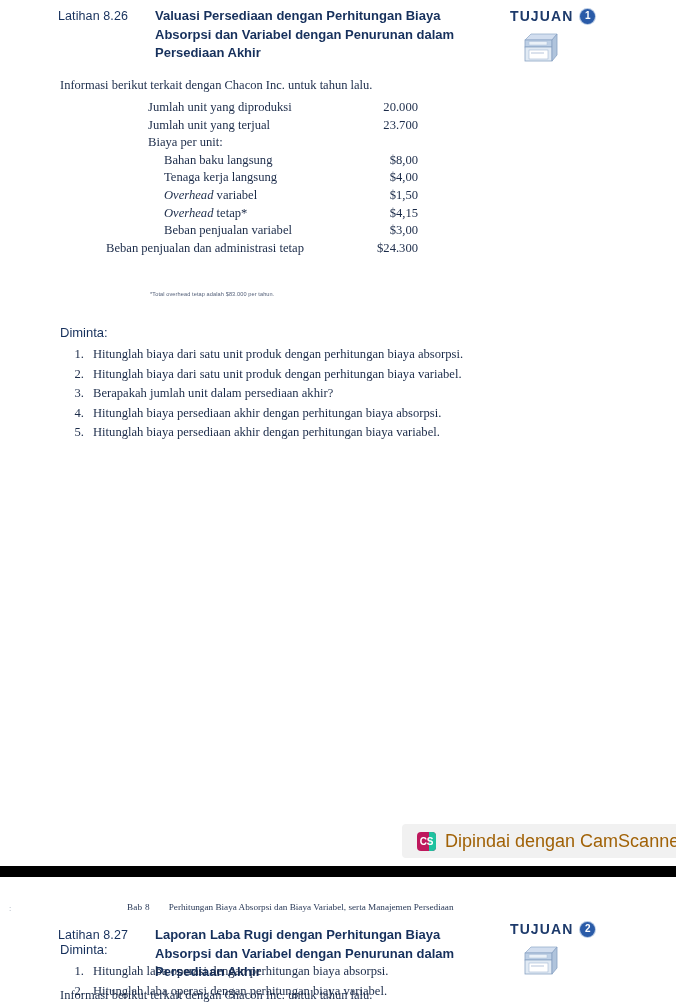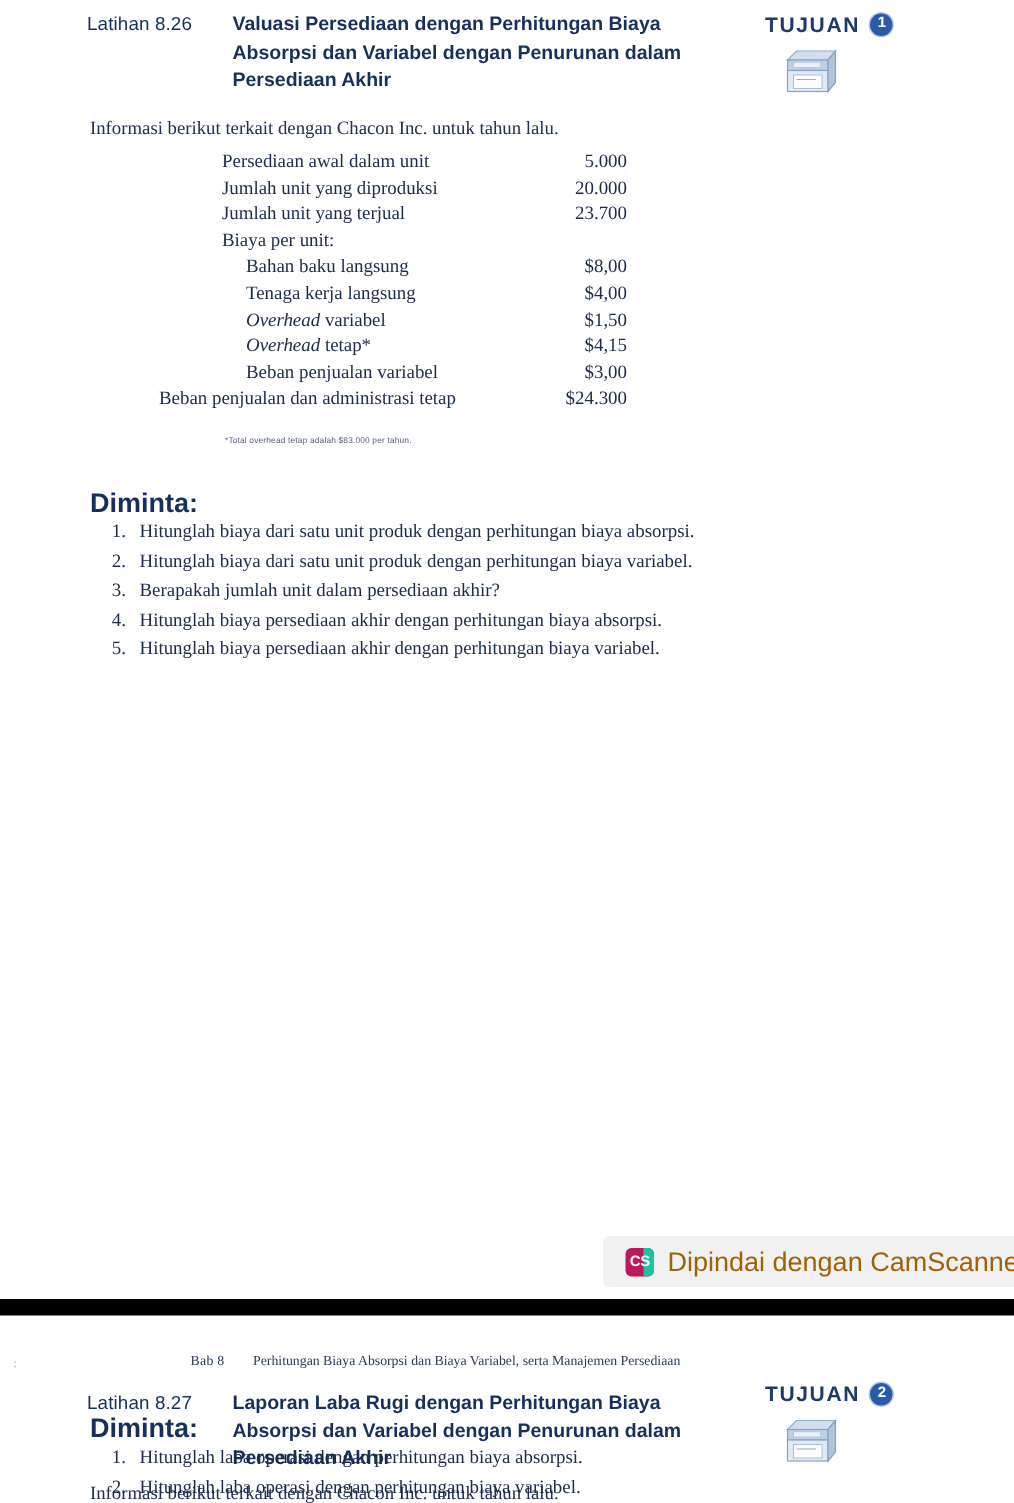--- a/index.html
+++ b/index.html
@@ -134,22 +134,22 @@
     color: #55617a;
     white-space: nowrap;
     letter-spacing: .1px;
   }
 
   
   .req-title {
     position: absolute;
     left: 60px;
     font-family: "Liberation Sans", "DejaVu Sans", sans-serif;
-    font-size: 18px;
-    font-weight: 700;
+    font-size: 13px;
+    font-weight: 400;
     color: #16305c;
   }
   .req-list {
     position: absolute;
     left: 60px;
     margin: 0;
     padding: 0;
     list-style: none;
     font-size: 12.6px;
     color: #1b2b49;
@@ -272,24 +272,20 @@
           <line x1="9" y1="22" x2="22" y2="22" stroke="#8fa8c8" stroke-width=".7"></line>
           <polygon points="30,9 35,3 35,24 30,30" fill="#aabfda" stroke="#7f9bbe" stroke-width=".8"></polygon>
         </svg>
       </div>
     </div>
 
     <div class="intro" style="top:78px">Informasi berikut terkait dengan Chacon Inc. untuk tahun lalu.</div>
 
     <div class="datatable" style="top:99px">
 
-    <div class="row">
-          <span class="lbl">Persediaan awal dalam unit</span>
-          <span class="val">5.000</span>
-        </div>
         <div class="row">
           <span class="lbl">Jumlah unit yang diproduksi</span>
           <span class="val">20.000</span>
         </div>
         <div class="row">
           <span class="lbl">Jumlah unit yang terjual</span>
           <span class="val">23.700</span>
         </div>
         <div class="row">
           <span class="lbl">Biaya per unit:</span>

